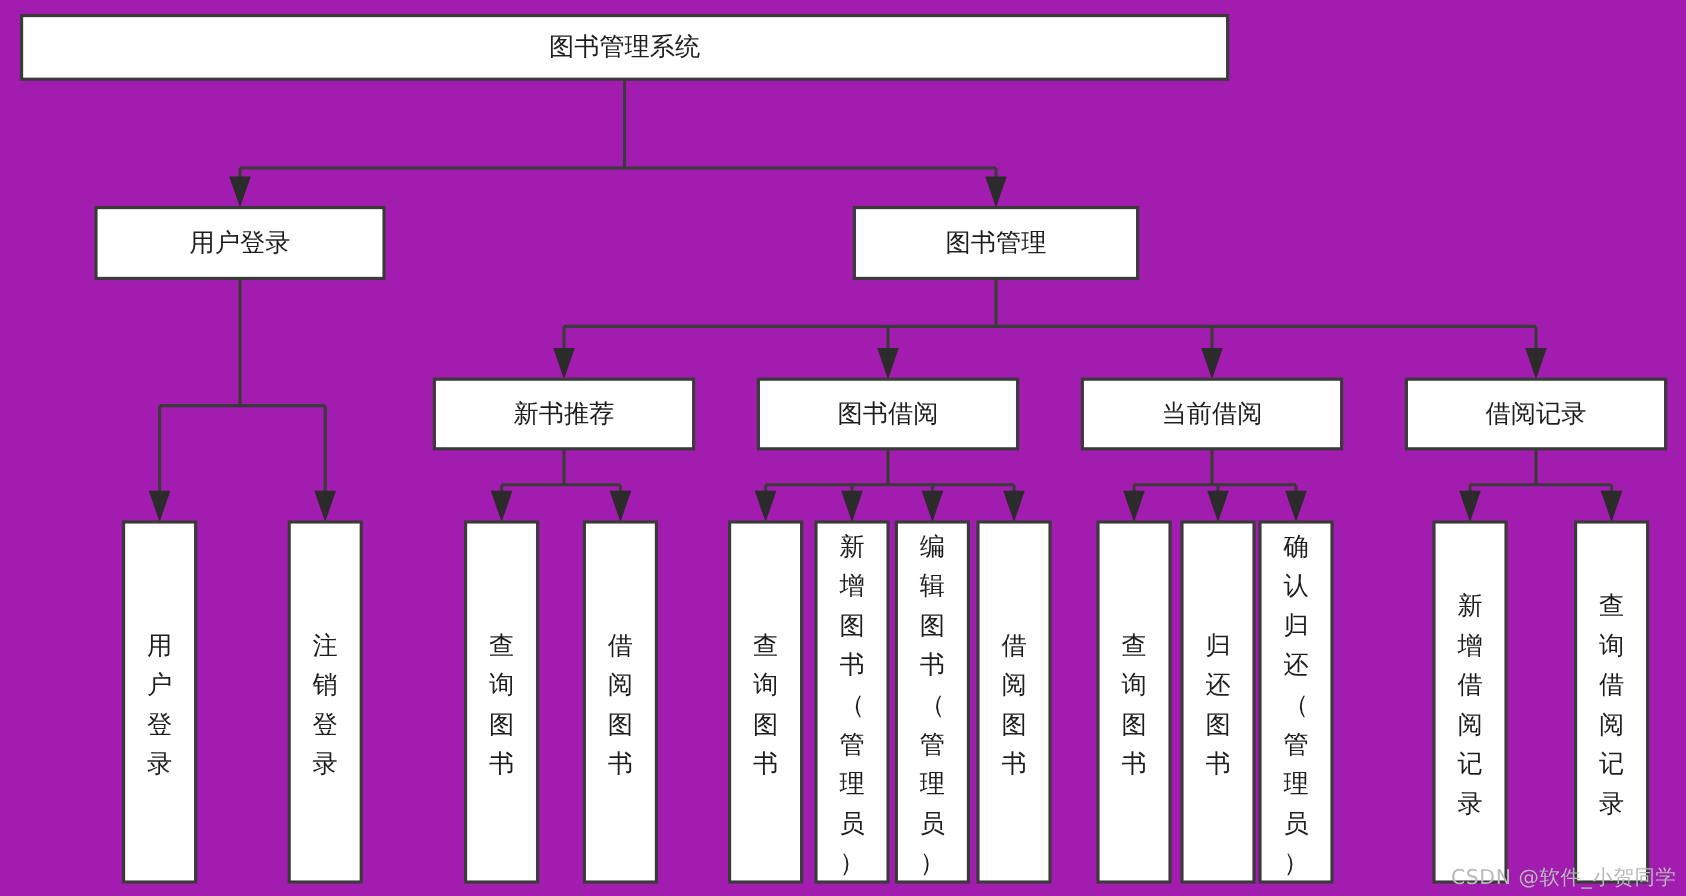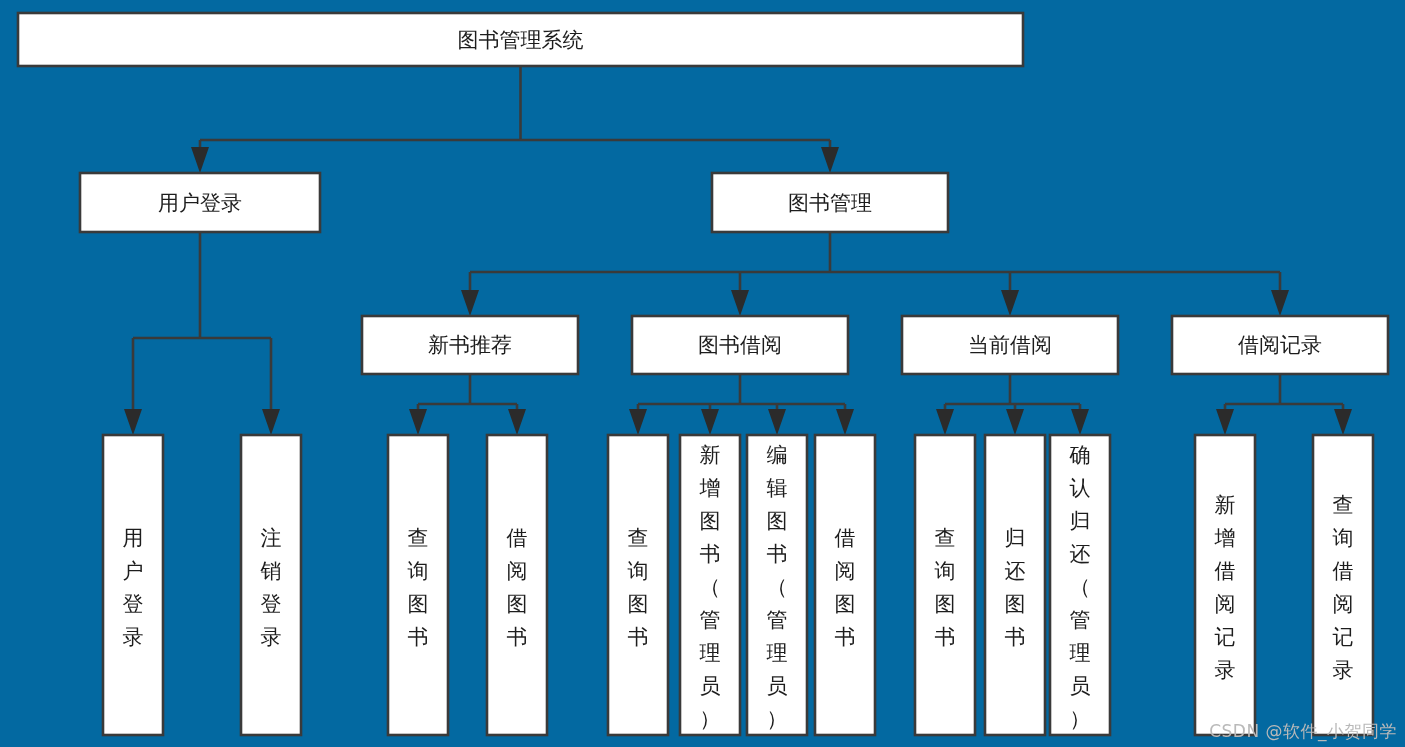--- a/index.html
+++ b/index.html
@@ -11,21 +11,21 @@
   body {
     width: 1405px;
     height: 747px;
     font-family: "DejaVu Sans", "Liberation Sans", sans-serif;
     overflow: hidden;
   }
   #diagram-root {
     position: relative;
     width: 1405px;
     height: 747px;
-    background: #0369a1;
+    background: #a21caf;
   }
   svg#tree-svg {
     position: absolute;
     left: 0;
     top: 0;
     width: 1405px;
     height: 747px;
     display: block;
   }
   .node-box {

